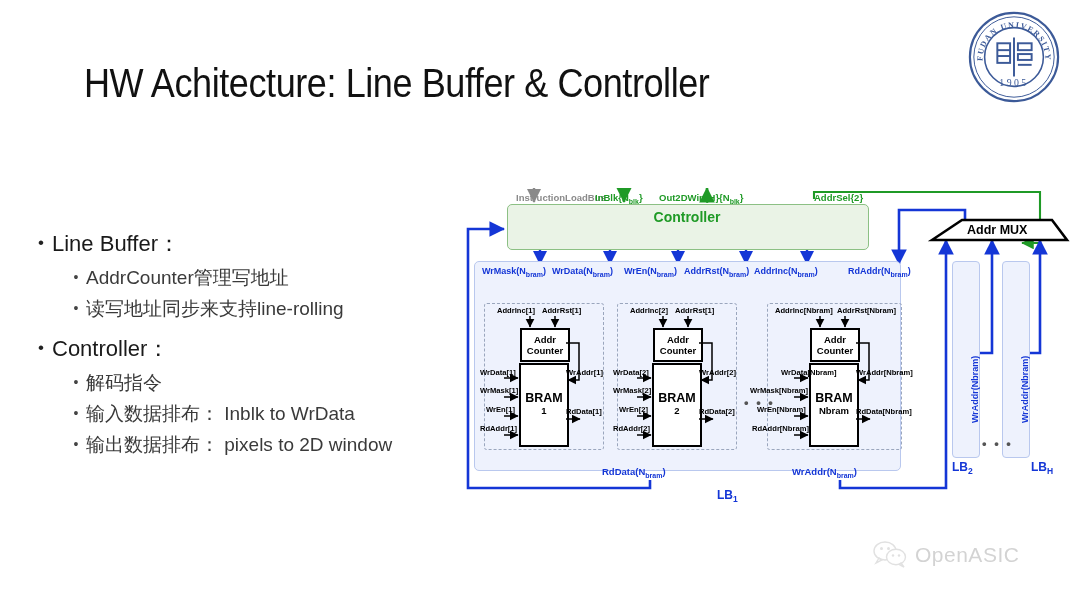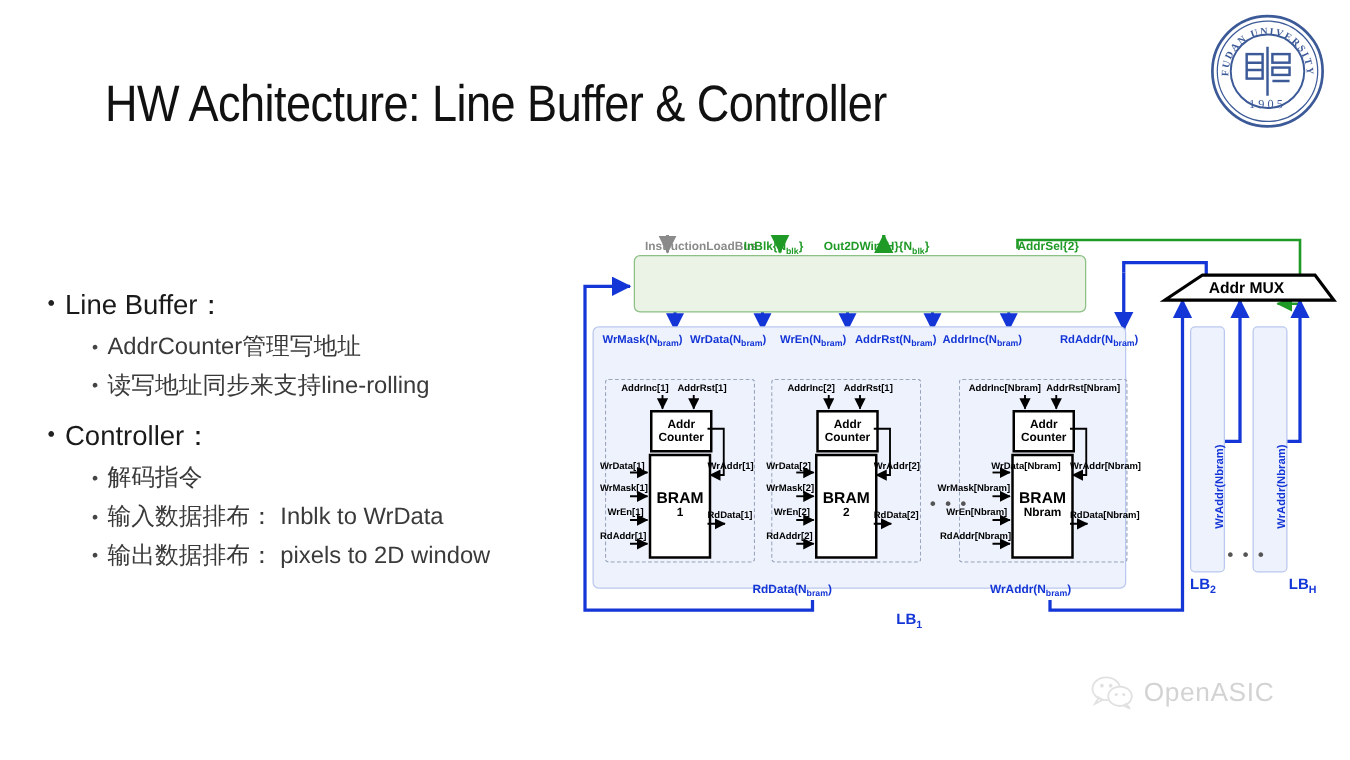--- a/index.html
+++ b/index.html
@@ -170,20 +170,21 @@
     <path d="M 378,292 L 378,300 L 484,300 L 484,52" fill="none" stroke="#1436d6" stroke-width="2.6" marker-end="url(#ab)"></path>
 
     <path d="M 512,165 L 530,165 L 530,52" fill="none" stroke="#1436d6" stroke-width="2.6" marker-end="url(#ab)"></path>
 
     <path d="M 562,165 L 578,165 L 578,52" fill="none" stroke="#1436d6" stroke-width="2.6" marker-end="url(#ab)"></path>
 
     <path d="M 470,52 L 500,32 L 590,32 L 605,52 Z" fill="#ffffff" stroke="#000" stroke-width="2.6"></path>
   </svg>
 
   <div class="ctrl-box"></div>
+  <div class="ctrl-title" style="left:45px;width:360px;">Controller</div>
   <div class="ctrl-pin pin-gray" style="left:54px;">InstructionLoadBus</div>
   <div class="ctrl-pin pin-green" style="left:133px;">InBlk{N<sub>blk</sub>}</div>
   <div class="ctrl-pin pin-green" style="left:197px;">Out2DWin{H}{N<sub>blk</sub>}</div>
   <div class="ctrl-pin pin-green" style="left:320px;margin-left:32px;">AddrSel{2}</div>
 
   <div class="mux-lbl" style="left:505px;top:35px;">Addr MUX</div>
 
   <div class="lb1-panel"></div>
 
   <div class="sig" style="left:20px;top:78px;">WrMask(N<sub>bram</sub>)</div>
@@ -232,21 +233,21 @@
   <div class="cell" style="left:305px;width:133px;"></div>
   <div class="cell-top-lbl" style="left:313px;top:118px;">AddrInc[Nbram]</div>
   <div class="cell-top-lbl" style="left:375px;top:118px;">AddrRst[Nbram]</div>
   <div class="ac-box" style="left:348px;top:140px;width:46px;height:30px;">
     <span>Addr<br>Counter</span>
   </div>
   <div class="bram-box" style="left:347px;top:175px;width:46px;height:80px;">
     <div class="bram-t1" style="margin-top:26px;">BRAM</div>
     <div class="bram-t2">Nbram</div>
   </div>
-  <div class="plbl" style="left:290px;top:180px;padding-left:41px;">WrData[Nbram]</div>
+  <div class="plbl" style="left:278px;top:180px;padding-left:41px;">WrData[Nbram]</div>
   <div class="plbl" style="left:288px;top:198px;">WrMask[Nbram]</div>
   <div class="plbl" style="left:295px;top:217px;">WrEn[Nbram]</div>
   <div class="plbl" style="left:290px;top:236px;">RdAddr[Nbram]</div>
   <div class="plbl" style="left:394px;top:180px;">WrAddr[Nbram]</div>
   <div class="plbl" style="left:394px;top:219px;">RdData[Nbram]</div>
 
   <svg width="612" height="330" style="position:absolute;left:0;top:0;pointer-events:none;">
     <g stroke="#000" stroke-width="1.5" fill="none">
 
       <line x1="68" y1="128" x2="68" y2="139" marker-end="url(#ak)"></line>

